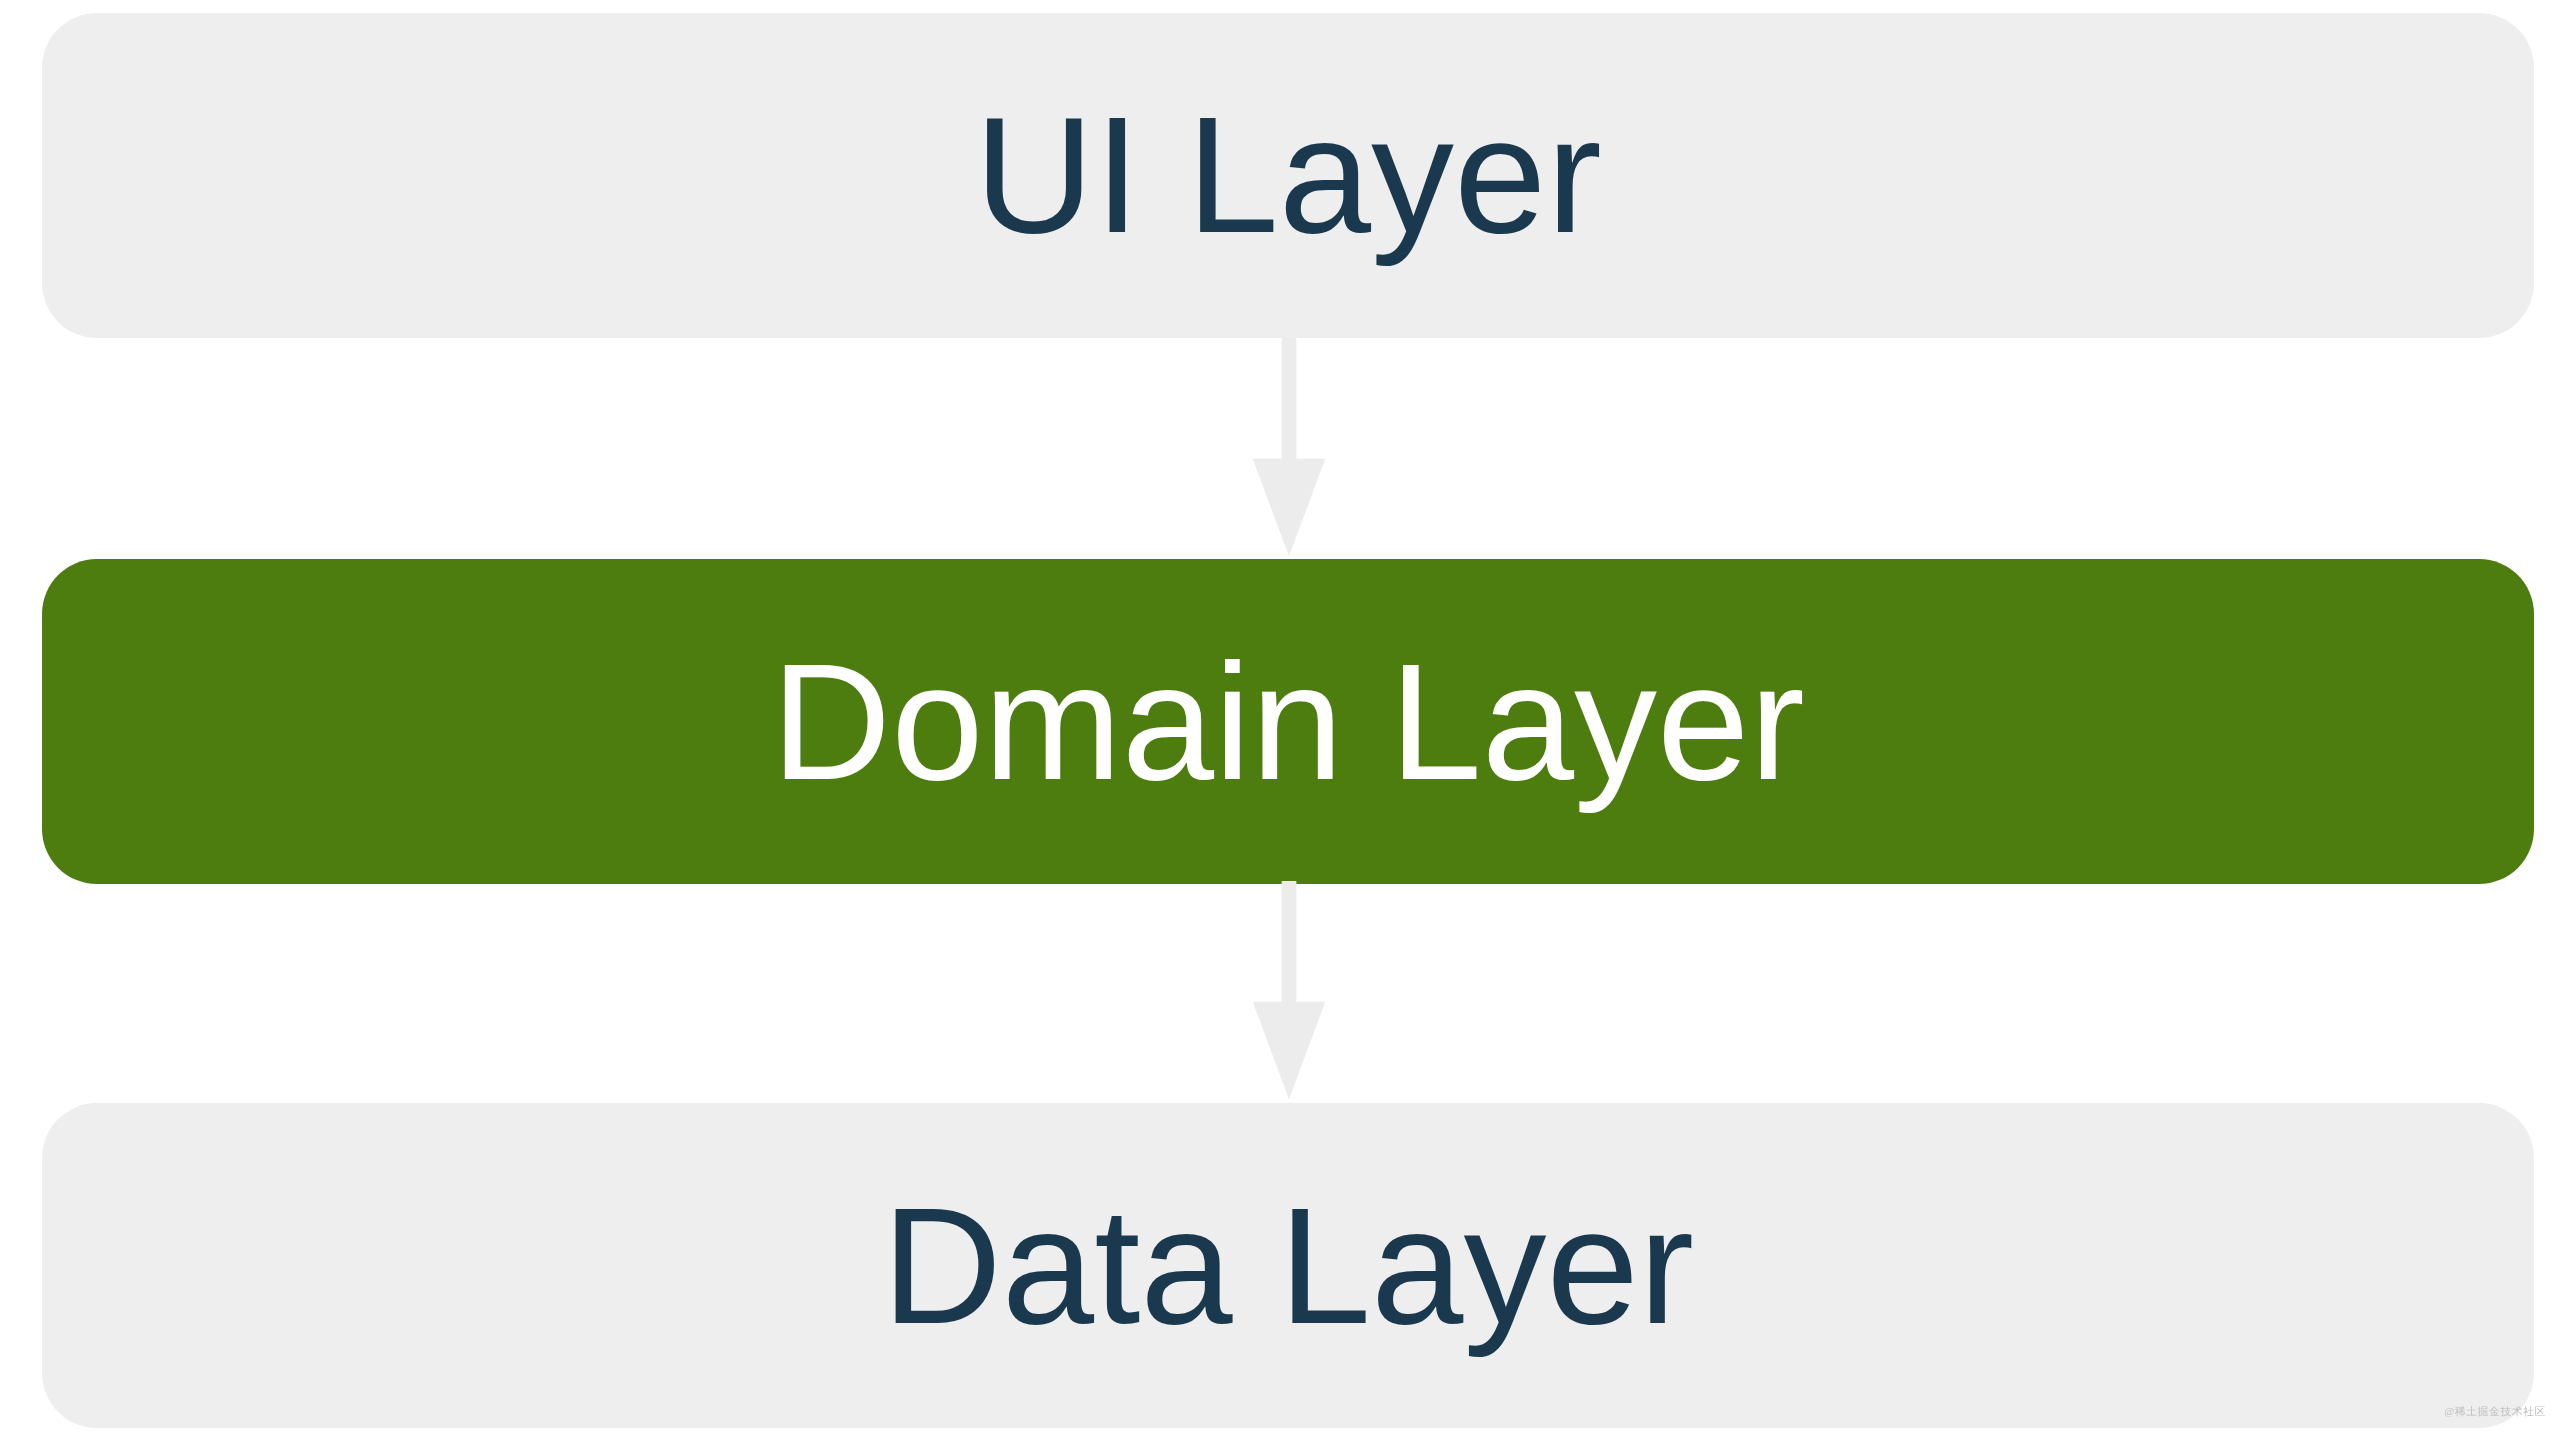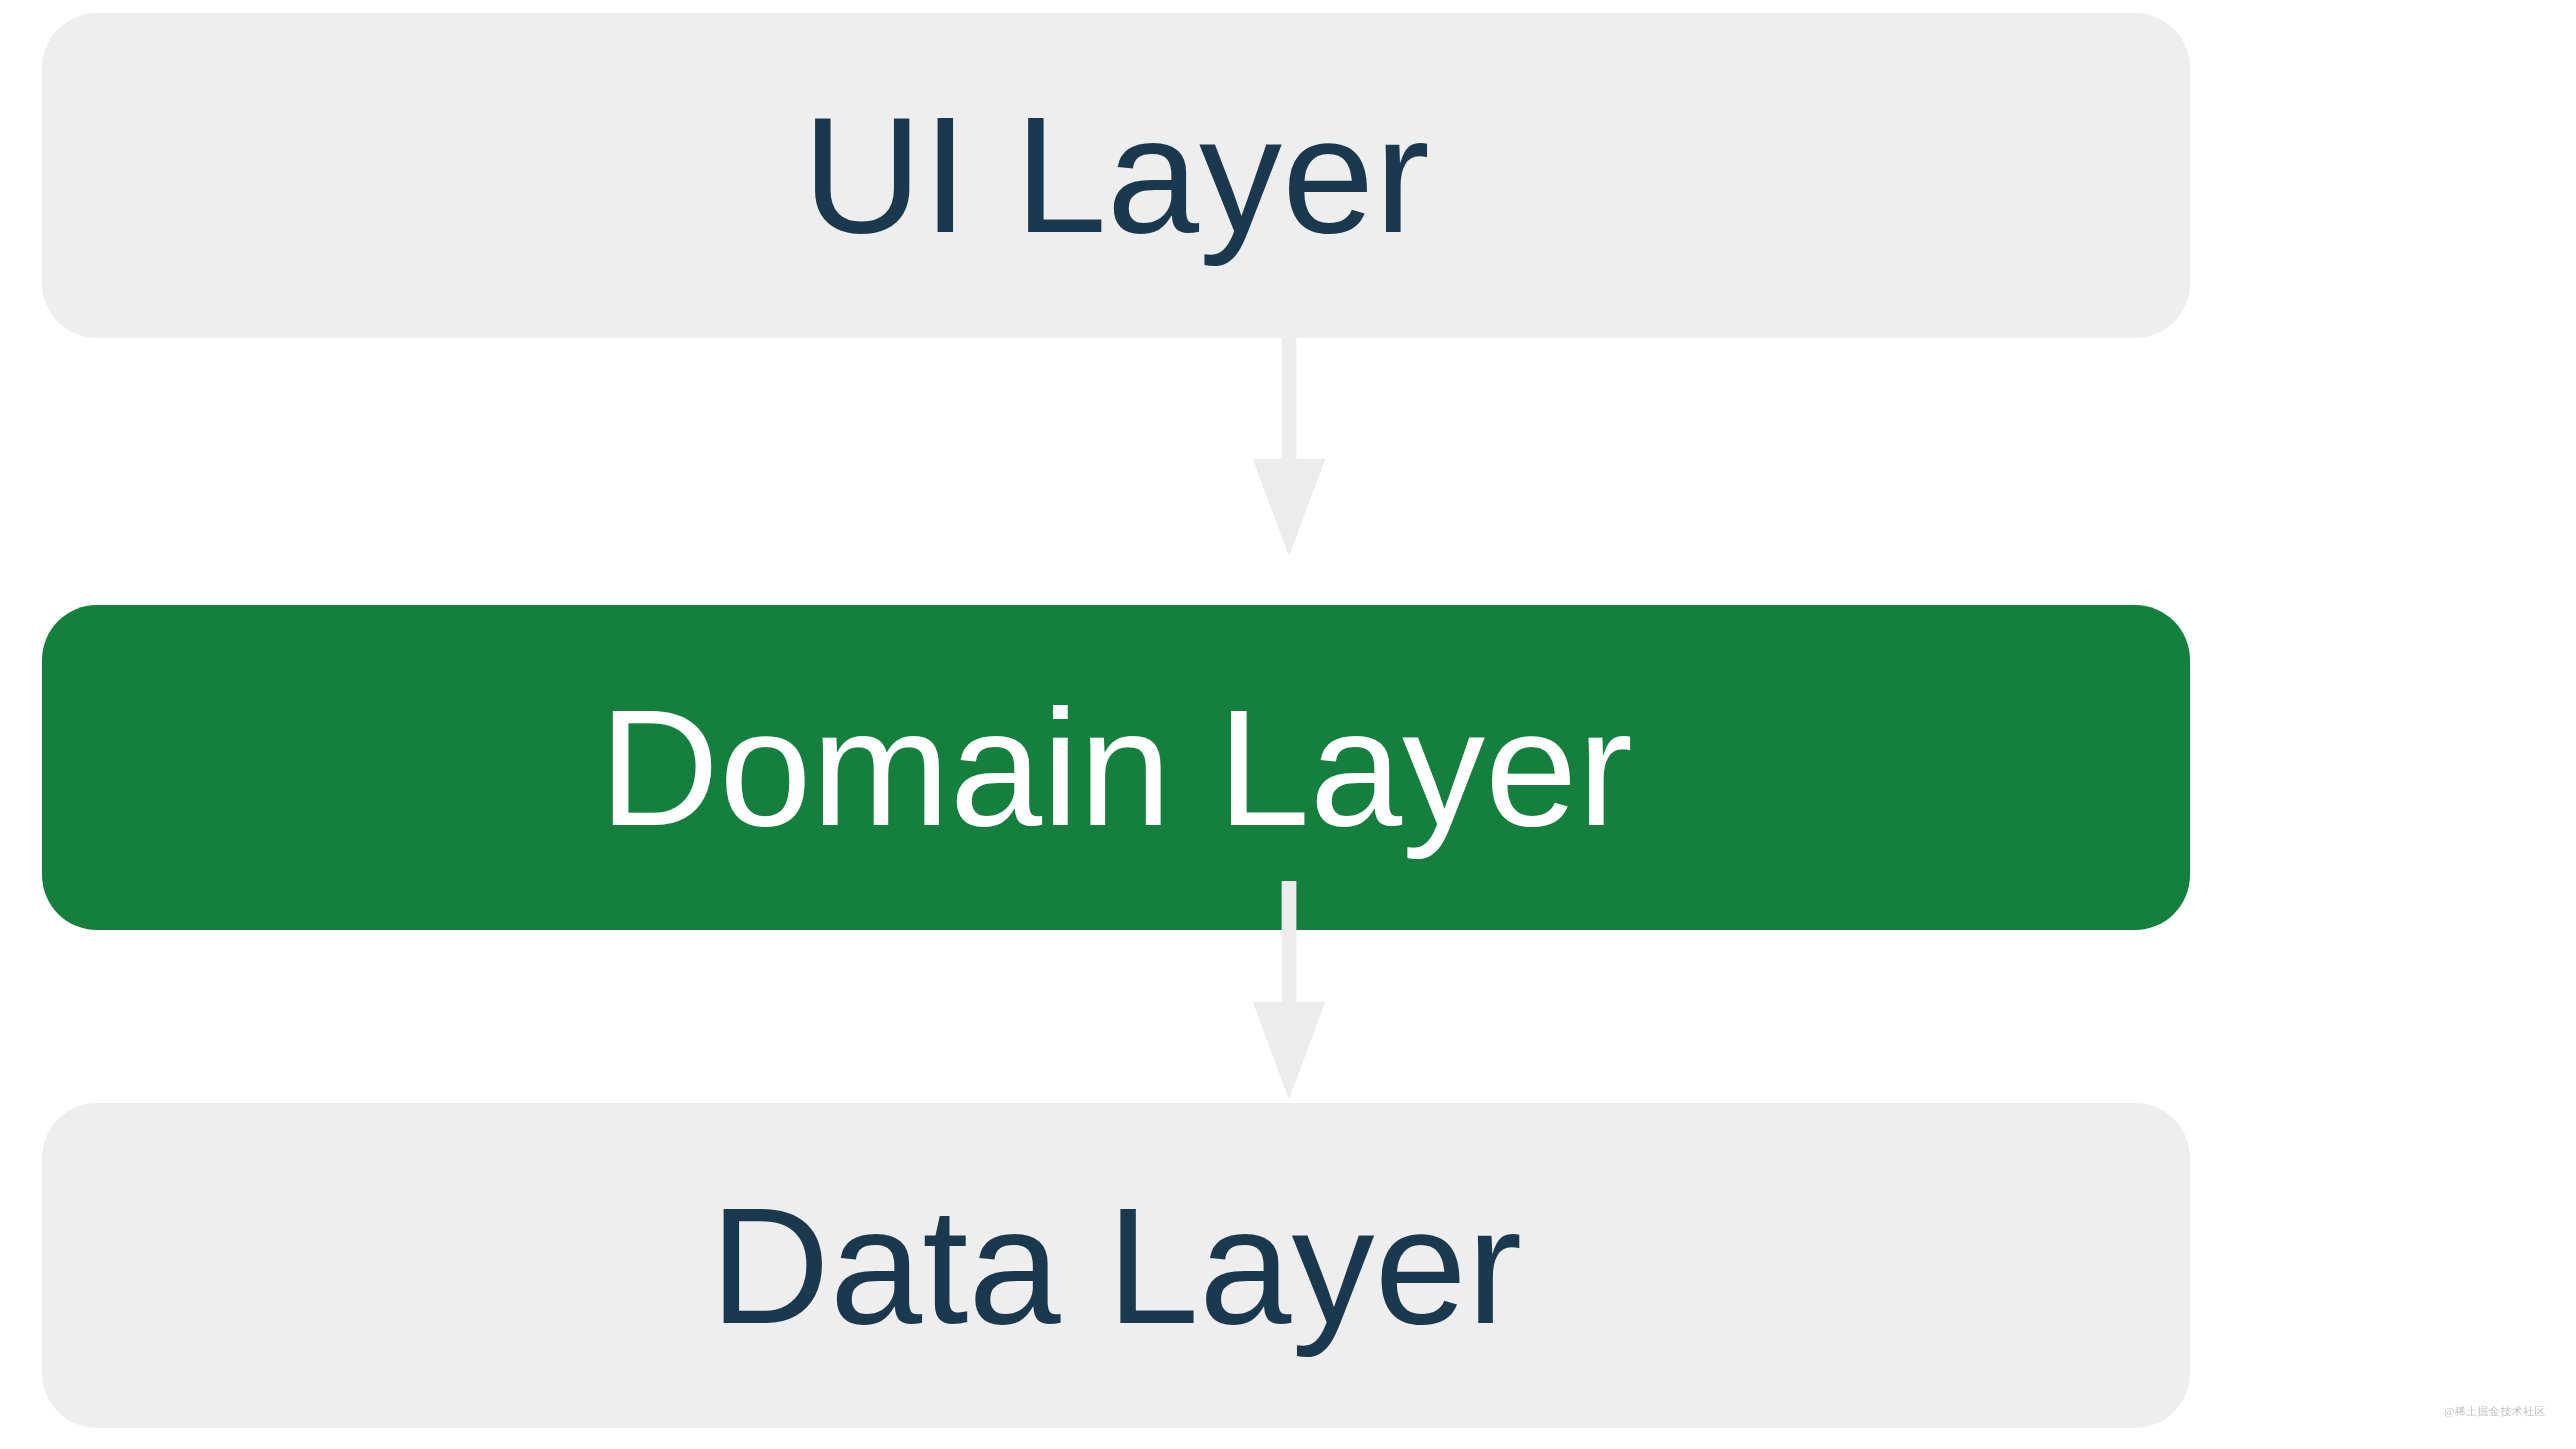--- a/index.html
+++ b/index.html
@@ -7,33 +7,33 @@
     width: 2576px;
     height: 1450px;
     background: #ffffff;
     position: relative;
     overflow: hidden;
     font-family: "Liberation Sans", sans-serif;
   }
   .layer-box {
     position: absolute;
     left: 42px;
-    width: 2148px;
+    width: 2492px;
     height: 325px;
     border-radius: 55px;
     display: flex;
     align-items: center;
     justify-content: center;
     font-size: 166px;
     font-weight: 400;
     line-height: 1;
     white-space: nowrap;
   }
   .layer-gray { background: #eeeeee; color: #1a394e; }
-  .layer-blue { background: #15803d; color: #ffffff; margin-top: 46px; }
+  .layer-blue { background: #4d7c0f; color: #ffffff; }
   #box-ui     { top: 12.5px; }
   #box-domain { top: 559px; }
   #box-data   { top: 1103px; }
   .arrow {
     position: absolute;
     left: 1252px;
     width: 74px;
     height: 220px;
   }
   #arrow-1 { top: 338px; }

